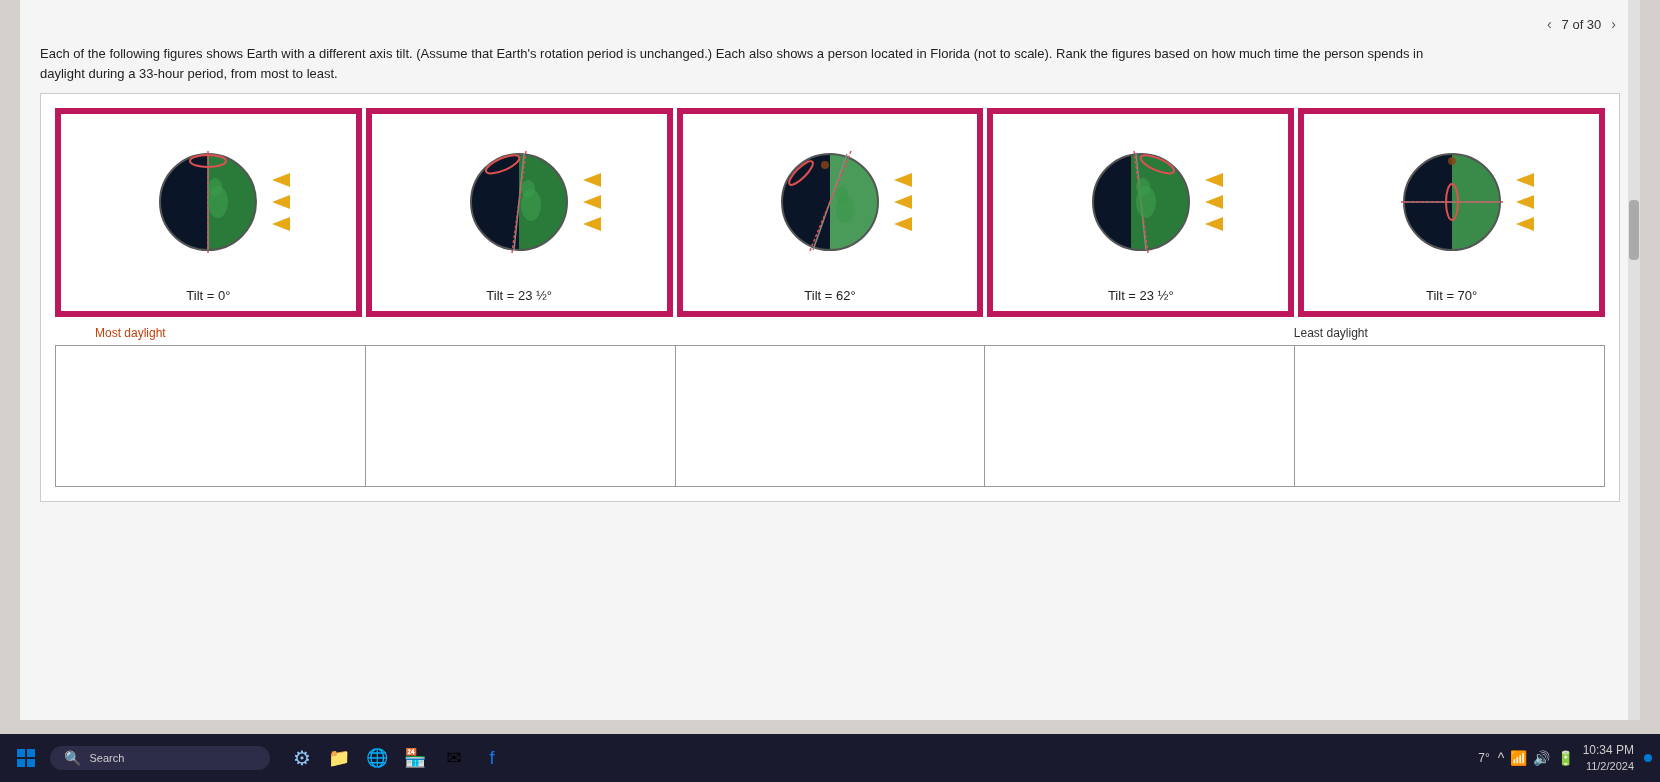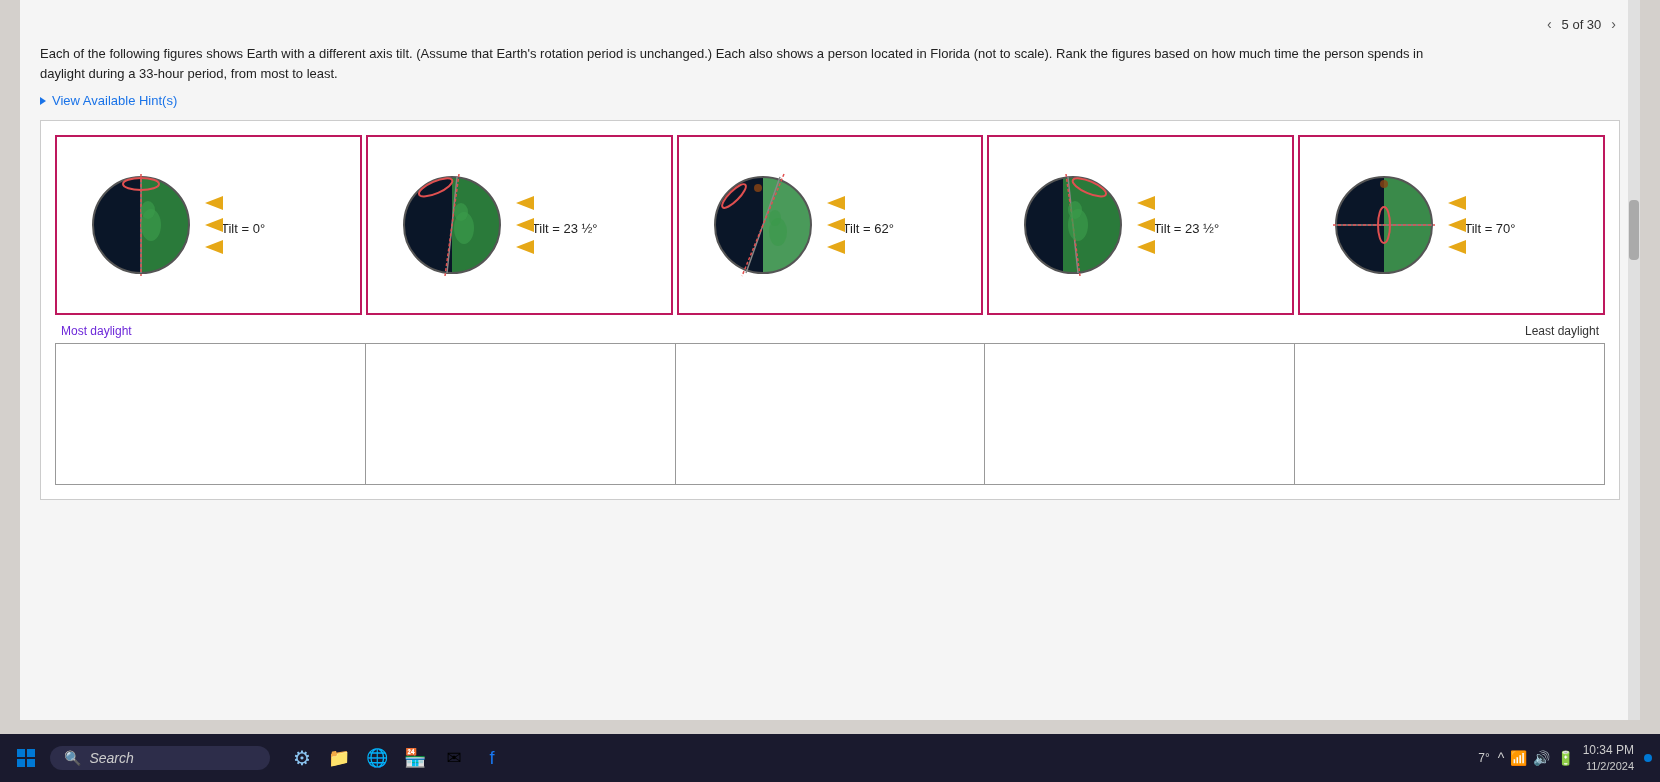--- a/index.html
+++ b/index.html
@@ -105,24 +105,24 @@
     
     .figures-row {
       display: flex;
       gap: 4px;
       margin-bottom: 4px;
     }
 
     
     .figure-card {
       flex: 1;
-      border: 2px solid #be185d;
+      border: 6px solid #be185d;
       background: white;
       display: flex;
-      flex-direction: row;
+      flex-direction: column;
       align-items: center;
       padding: 8px 4px;
       position: relative;
     }
 
     
     .earth-container {
       width: 160px;
       height: 160px;
       position: relative;
@@ -205,22 +205,21 @@
       min-width: 220px;
     }
 
     .search-icon-taskbar {
       color: #aaa;
       font-size: 14px;
     }
 
     .search-text {
       color: #ccc;
-      font-size: 14px;
-      font-style: italic;
+      font-size: 11px;
     }
 
     .taskbar-icons {
       display: flex;
       align-items: center;
       gap: 2px;
       margin-left: 8px;
     }
 
     .taskbar-icon {
@@ -302,31 +301,27 @@
     }
   </style>
 </head>
 <body>
 
 <div class="main-content">
 
   <div class="nav-bar">
     <div class="nav-controls">
       <button class="nav-btn">‹</button>
-      <span>5 of 30</span>
+      <span>7 of 30</span>
       <button class="nav-btn">›</button>
     </div>
   </div>
 
   <div class="question-text">Each of the following figures shows Earth with a different axis tilt. (Assume that Earth's rotation period is unchanged.) Each also shows a person located in Florida (not to scale). Rank the figures based on how much time the person spends in daylight during a 33-hour period, from most to least.</div>
 
-  <div class="hint-link">
-    <div class="hint-triangle"></div>
-    <span>View Available Hint(s)</span>
-  </div>
 
   <div class="panel">
 
 
     <div class="figures-row">
 
       <div class="figure-card">
         <div class="earth-container">
           <svg class="globe-svg" viewBox="0 0 110 110">
             <defs>
@@ -474,26 +469,26 @@
             <div style="width:0;height:0;border-top:7px solid transparent;border-bottom:7px solid transparent;border-right:18px solid #e6a817;"></div>
           </div>
         </div>
         <div class="figure-label">Tilt = 70°</div>
       </div>
 
     </div>
 
     <div style="display:flex;">
       <div style="flex:1; padding:2px 6px;">
-        <span style="font-size:12px; color:#6d28d9;">Most daylight</span>
+        <span style="font-size:12px; color:#c2410c;margin-left:34px;">Most daylight</span>
       </div>
       <div style="flex:1;"></div>
       <div style="flex:1;"></div>
       <div style="flex:1;"></div>
-      <div style="flex:1; padding:2px 6px; text-align:right;">
+      <div style="flex:1; padding:2px 6px; text-align:left;">
         <span style="font-size:12px; color:#333;">Least daylight</span>
       </div>
     </div>
 
     <div class="ranking-row">
       <div class="rank-cell"></div>
       <div class="rank-cell"></div>
       <div class="rank-cell"></div>
       <div class="rank-cell"></div>
       <div class="rank-cell"></div>

